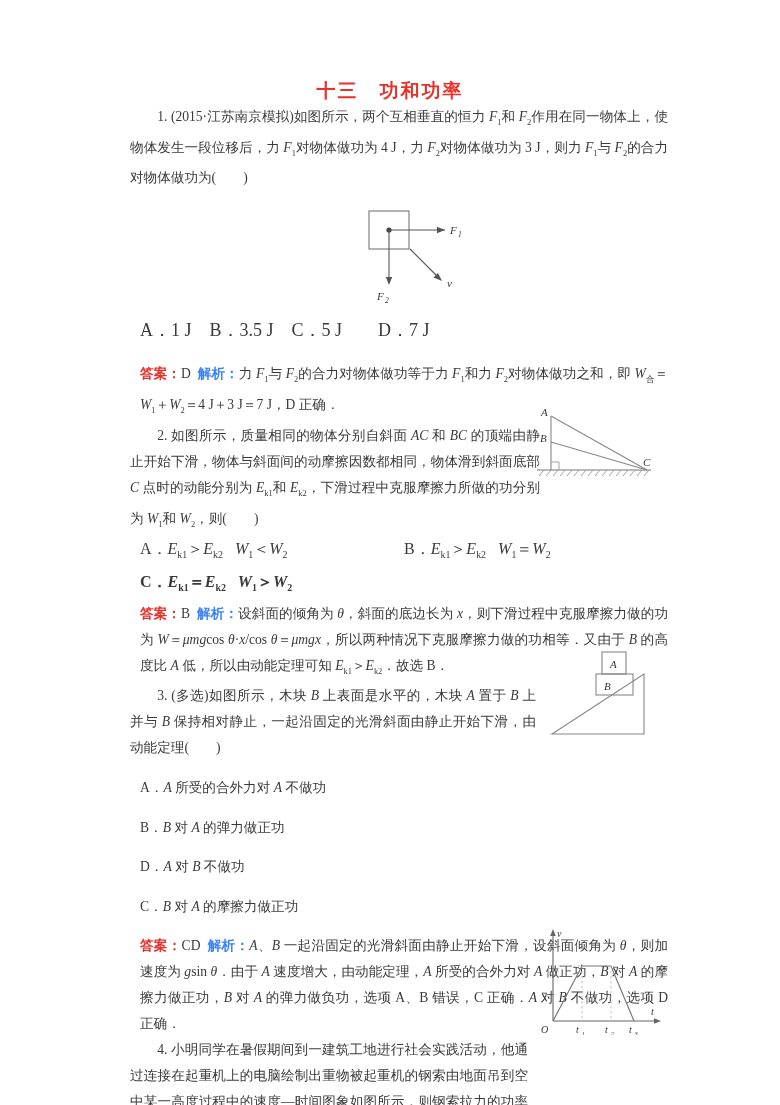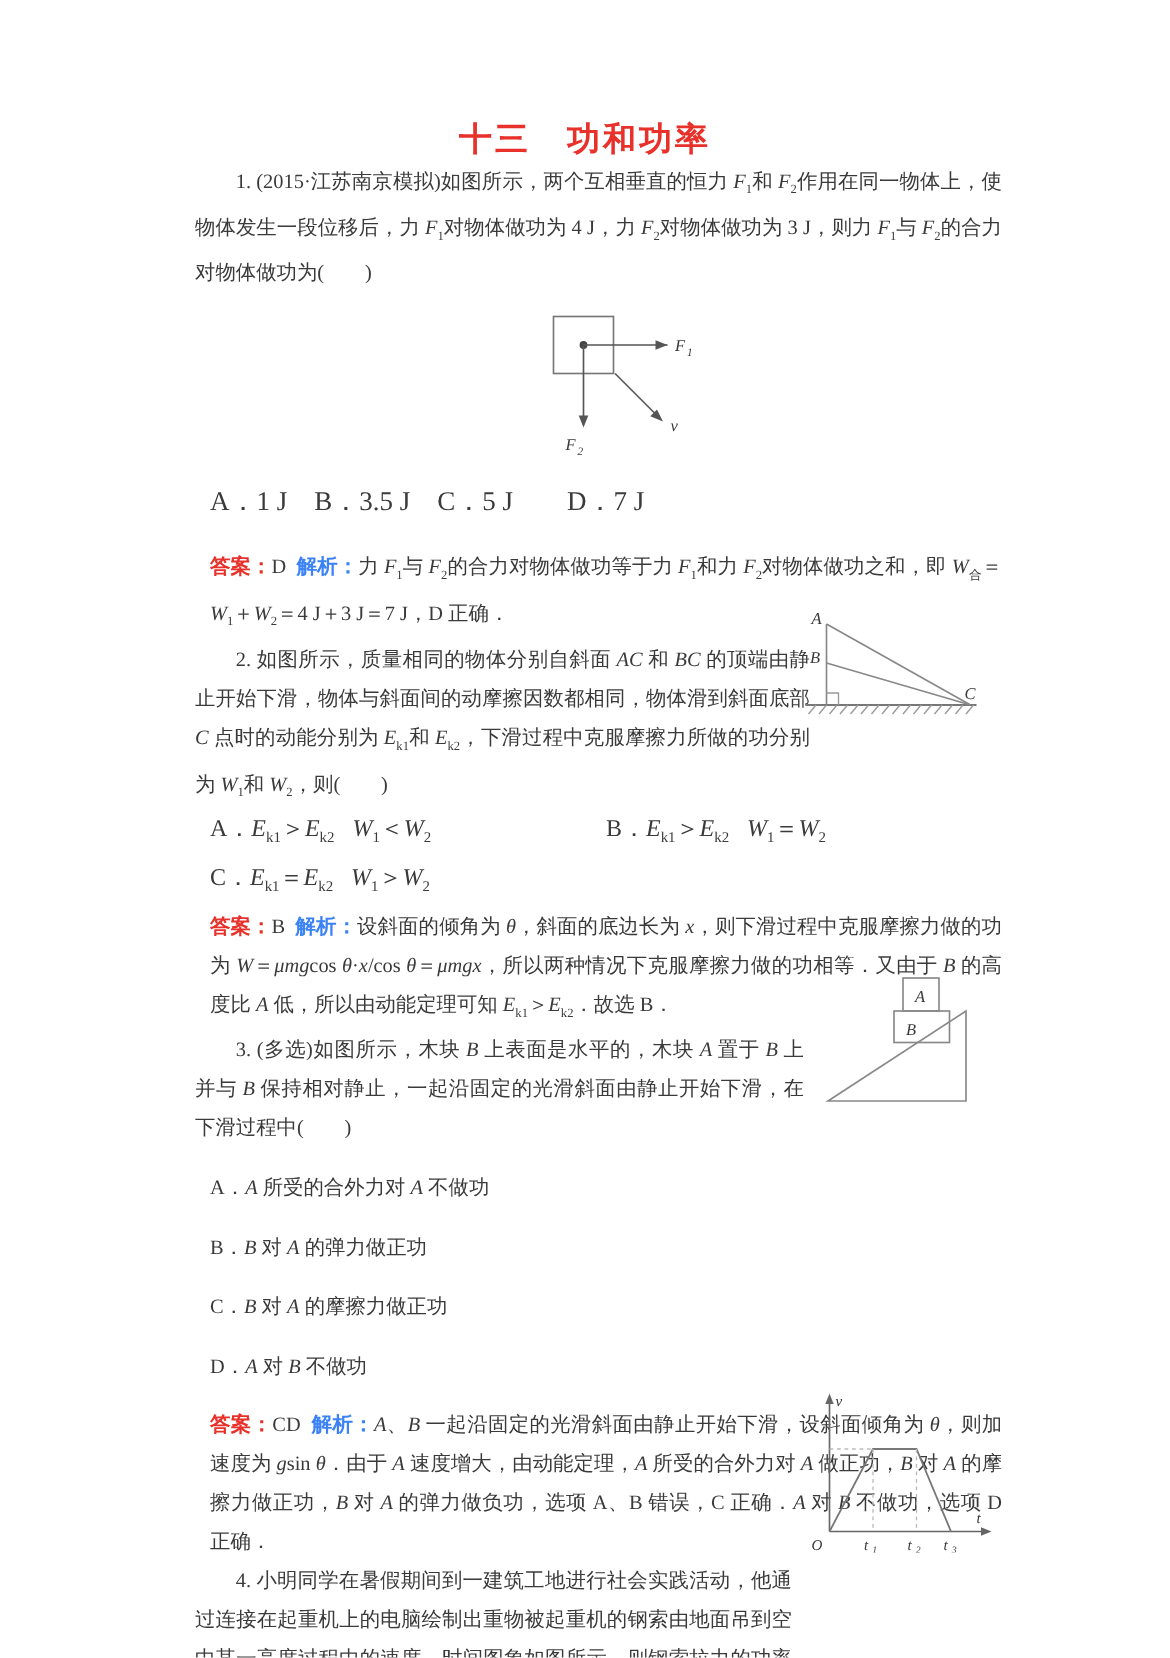--- a/index.html
+++ b/index.html
@@ -18,21 +18,21 @@
   .page {
     position: relative;
     width: 780px;
     height: 1105px;
     padding: 0;
     box-sizing: border-box;
   }
   .title {
     text-align: center;
     color: #e8312a;
-    font-size: 22px;
+    font-size: 19px;
     font-weight: bold;
     letter-spacing: 2px;
     margin: 0;
     padding-top: 78px;
     font-family: "Liberation Serif", "DejaVu Serif", serif;
   }
   .content {
     padding: 0 112px 0 130px;
     box-sizing: border-box;
     width: 780px;
@@ -122,49 +122,49 @@
 
       <div class="opt-row" style="padding-left:10px;">
         <div class="col">
           <span>A．</span><span class="it">E</span><sub>k1</sub>＞<span class="it">E</span><sub>k2</sub>&nbsp;&nbsp;&nbsp;<span class="it">W</span><sub>1</sub>＜<span class="it">W</span><sub>2</sub>
         </div>
         <div class="col">
           <span>B．</span><span class="it">E</span><sub>k1</sub>＞<span class="it">E</span><sub>k2</sub>&nbsp;&nbsp;&nbsp;<span class="it">W</span><sub>1</sub>＝<span class="it">W</span><sub>2</sub>
         </div>
       </div>
 
-      <div class="opt-row" style="padding-left:10px;">
+      <div class="opt-row" style="padding-left:10px;font-weight:bold;">
         <div class="col">
           <span>C．</span><span class="it">E</span><sub>k1</sub>＝<span class="it">E</span><sub>k2</sub>&nbsp;&nbsp;&nbsp;<span class="it">W</span><sub>1</sub>＞<span class="it">W</span><sub>2</sub>
         </div>
       </div>
 
       <p class="para" style="padding-left:10px;">
         <span class="ans-label">答案：</span><span>B</span>&nbsp;&nbsp;<span class="exp-label">解析：</span><span>设斜面的倾角为 </span><span class="it">θ</span><span>，斜面的底边长为 </span><span class="it">x</span><span>，则下滑过程中克服摩擦力做的功为 </span><span class="it">W</span><span>＝</span><span class="it">μmg</span><span>cos </span><span class="it">θ</span><span>·</span><span class="it">x</span><span>/cos </span><span class="it">θ</span><span>＝</span><span class="it">μmgx</span><span>，所以两种情况下克服摩擦力做的功相等．又由于 </span><span class="it">B</span><span> 的高度比 </span><span class="it">A</span><span> 低，所以由动能定理可知 </span><span class="it">E</span><sub>k1</sub><span>＞</span><span class="it">E</span><sub>k2</sub><span>．故选 B．</span>
       </p>
     </div>
 
     <div class="clearfix">
       <div class="wrap-right-3"></div>
       <p class="para indent">
         <span>3.</span>
-        <span>(多选)如图所示，木块 </span><span class="it">B</span><span> 上表面是水平的，木块 </span><span class="it">A</span><span> 置于 </span><span class="it">B</span><span> 上并与 </span><span class="it">B</span><span> 保持相对静止，一起沿固定的光滑斜面由静止开始下滑，在下滑过程中(　　)</span>
+        <span>(多选)如图所示，木块 </span><span class="it">B</span><span> 上表面是水平的，木块 </span><span class="it">A</span><span> 置于 </span><span class="it">B</span><span> 上并与 </span><span class="it">B</span><span> 保持相对静止，一起沿固定的光滑斜面由静止开始下滑，由动能定理(　　)</span>
       </p>
 
       <p class="opt-line" style="padding-left:10px;">
         <span>A．</span><span class="it">A</span><span> 所受的合外力对 </span><span class="it">A</span><span> 不做功</span>
       </p>
       <p class="opt-line" style="padding-left:10px;">
         <span>B．</span><span class="it">B</span><span> 对 </span><span class="it">A</span><span> 的弹力做正功</span>
       </p>
       <p class="opt-line" style="padding-left:10px;">
+        <span>D．</span><span class="it">A</span><span> 对 </span><span class="it">B</span><span> 不做功</span>
+      </p>
+      <p class="opt-line" style="padding-left:10px;">
         <span>C．</span><span class="it">B</span><span> 对 </span><span class="it">A</span><span> 的摩擦力做正功</span>
-      </p>
-      <p class="opt-line" style="padding-left:10px;">
-        <span>D．</span><span class="it">A</span><span> 对 </span><span class="it">B</span><span> 不做功</span>
       </p>
 
       <p class="para" style="padding-left:10px;">
         <span class="ans-label">答案：</span><span>CD</span>&nbsp;&nbsp;<span class="exp-label">解析：</span><span class="it">A</span><span>、</span><span class="it">B</span><span> 一起沿固定的光滑斜面由静止开始下滑，设斜面倾角为 </span><span class="it">θ</span><span>，则加速度为 </span><span class="it">g</span><span>sin </span><span class="it">θ</span><span>．由于 </span><span class="it">A</span><span> 速度增大，由动能定理，</span><span class="it">A</span><span> 所受的合外力对 </span><span class="it">A</span><span> 做正功，</span><span class="it">B</span><span> 对 </span><span class="it">A</span><span> 的摩擦力做正功，</span><span class="it">B</span><span> 对 </span><span class="it">A</span><span> 的弹力做负功，选项 A、B 错误，C 正确．</span><span class="it">A</span><span> 对 </span><span class="it">B</span><span> 不做功，选项 D 正确．</span>
       </p>
     </div>
 
     <div class="clearfix">
       <div class="wrap-right-4"></div>
       <p class="para indent">

